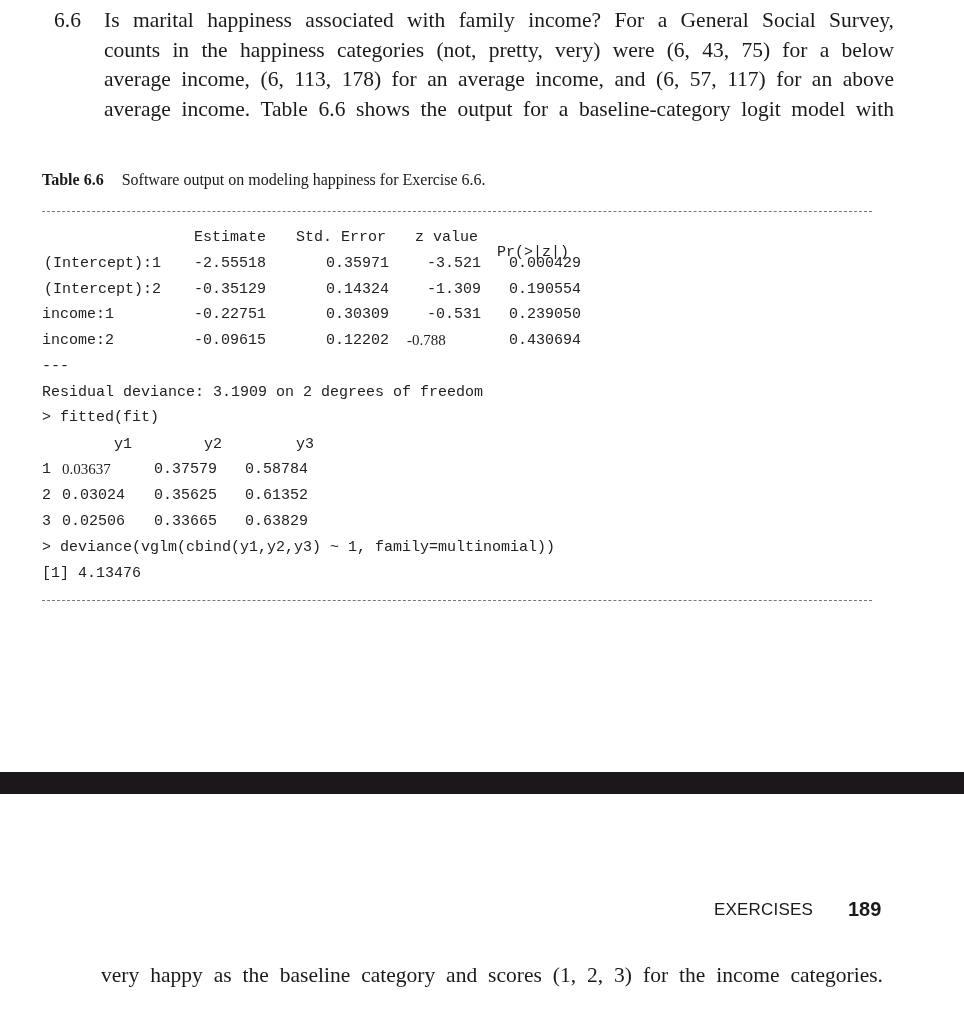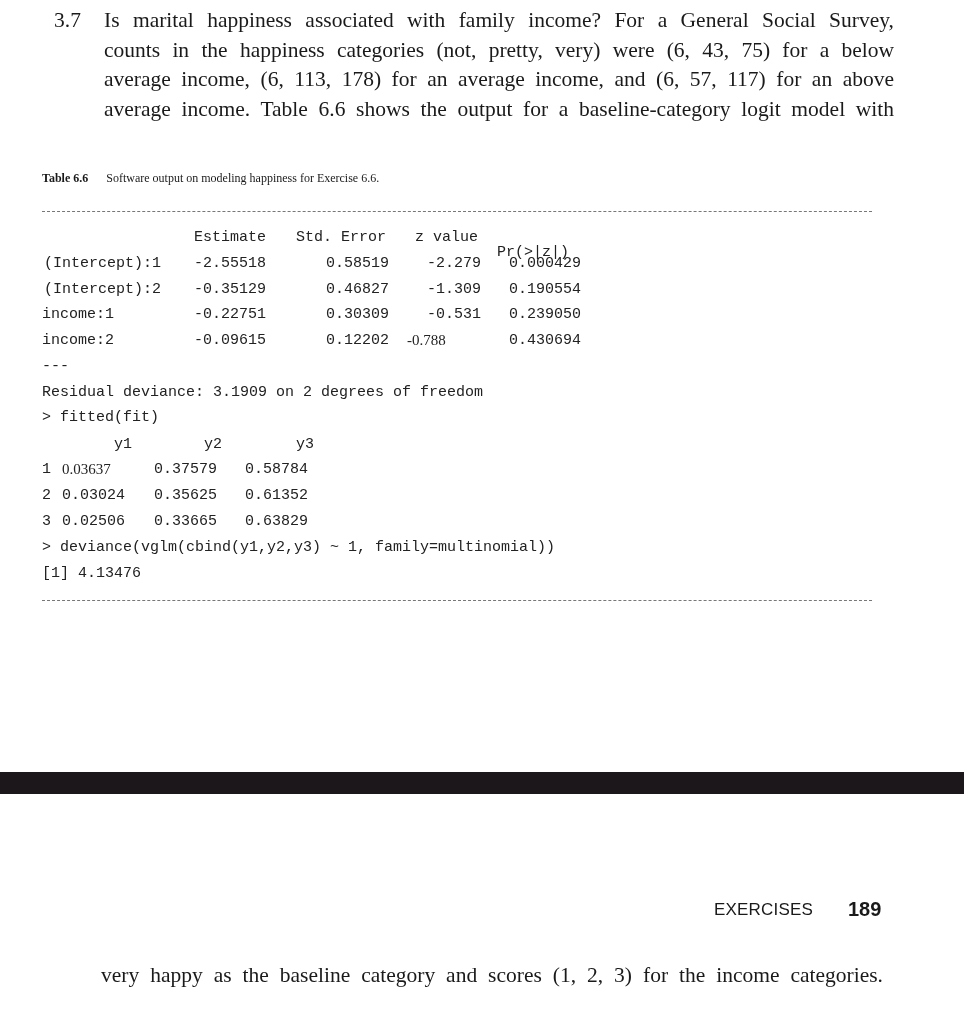--- a/index.html
+++ b/index.html
@@ -6,21 +6,21 @@
   body { width: 964px; height: 1024px; position: relative; overflow: hidden; color: #1a1a1a; }
   .serif { font-family: "Liberation Serif", "DejaVu Serif", serif; }
   .mono { font-family: "Liberation Mono", "DejaVu Sans Mono", monospace; }
   .sans { font-family: "Liberation Sans", "DejaVu Sans", sans-serif; }
 
   .exercise { position: absolute; left: 54px; top: 6px; width: 840px; font-size: 21.5px; line-height: 29.5px; }
   .ex-num { position: absolute; left: 0; top: 0; }
   .ex-text { margin-left: 50px; text-align: justify; text-align-last: justify; }
   .ex-text .line { display: block; text-align: justify; text-align-last: justify; white-space: nowrap; }
 
-  .caption { position: absolute; left: 42px; top: 171px; font-size: 12px; white-space: nowrap; }
+  .caption { position: absolute; left: 42px; top: 171px; font-size: 16px; white-space: nowrap; }
   .caption .lbl { font-weight: bold; margin-right: 18px; }
 
   .dash { position: absolute; left: 42px; width: 830px; height: 0; border-top: 1.6px dashed #777; }
   .dash.top { top: 211px; }
   .dash.bot { top: 600px; }
 
   .out { position: absolute; left: 42px; font-size: 15px; white-space: pre; color: #222; }
   .row { position: absolute; left: 42px; font-size: 15px; color: #222; height: 20px; }
   .cell { position: absolute; top: 0; white-space: pre; }
 
@@ -30,21 +30,21 @@
   .page-num { position: absolute; left: 848px; top: 898px; font-size: 20px; font-weight: bold; }
 
   .cont { position: absolute; left: 101px; top: 961px; width: 782px; font-size: 21.5px; line-height: 29.5px; }
   .cont .line { display: block; white-space: nowrap; }
   .cont .line.j { text-align: justify; text-align-last: justify; }
 </style>
 </head>
 <body>
 
 <div class="exercise serif">
-  <span class="ex-num">3.7</span>
+  <span class="ex-num">6.6</span>
   <div class="ex-text">
     <span class="line">Is marital happiness associated with family income? For a General Social Survey,</span>
     <span class="line">counts in the happiness categories (not, pretty, very) were (6, 43, 75) for a below</span>
     <span class="line">average income, (6, 113, 178) for an average income, and (6, 57, 117) for an above</span>
     <span class="line">average income. Table 6.6 shows the output for a baseline-category logit model with</span>
   </div>
 </div>
 
 <div class="caption serif">
   <span class="lbl">Table 6.6</span><span>Software output on modeling happiness for Exercise 6.6.</span>
@@ -55,28 +55,28 @@
 <div class="row mono" style="top:229px;">
   <span class="cell" style="left:152px;">Estimate</span>
   <span class="cell" style="left:254px;">Std. Error</span>
   <span class="cell" style="left:373px;">z value</span>
   <span class="cell" style="left:455px;margin-top:15px;">Pr(&gt;|z|)</span>
 </div>
 
 <div class="row mono" style="top:255px;">
   <span class="cell" style="left:2px;">(Intercept):1</span>
   <span class="cell" style="left:152px;">-2.55518</span>
-  <span class="cell" style="left:284px;">0.58519</span>
-  <span class="cell" style="left:385px;">-2.279</span>
+  <span class="cell" style="left:284px;">0.35971</span>
+  <span class="cell" style="left:385px;">-3.521</span>
   <span class="cell" style="left:467px;">0.000429</span>
 </div>
 <div class="row mono" style="top:281px;">
   <span class="cell" style="left:2px;">(Intercept):2</span>
   <span class="cell" style="left:152px;">-0.35129</span>
-  <span class="cell" style="left:284px;">0.46827</span>
+  <span class="cell" style="left:284px;">0.14324</span>
   <span class="cell" style="left:385px;">-1.309</span>
   <span class="cell" style="left:467px;">0.190554</span>
 </div>
 <div class="row mono" style="top:306px;">
   <span class="cell" style="left:0px;">income:1</span>
   <span class="cell" style="left:152px;">-0.22751</span>
   <span class="cell" style="left:284px;">0.30309</span>
   <span class="cell" style="left:385px;">-0.531</span>
   <span class="cell" style="left:467px;">0.239050</span>
 </div>

